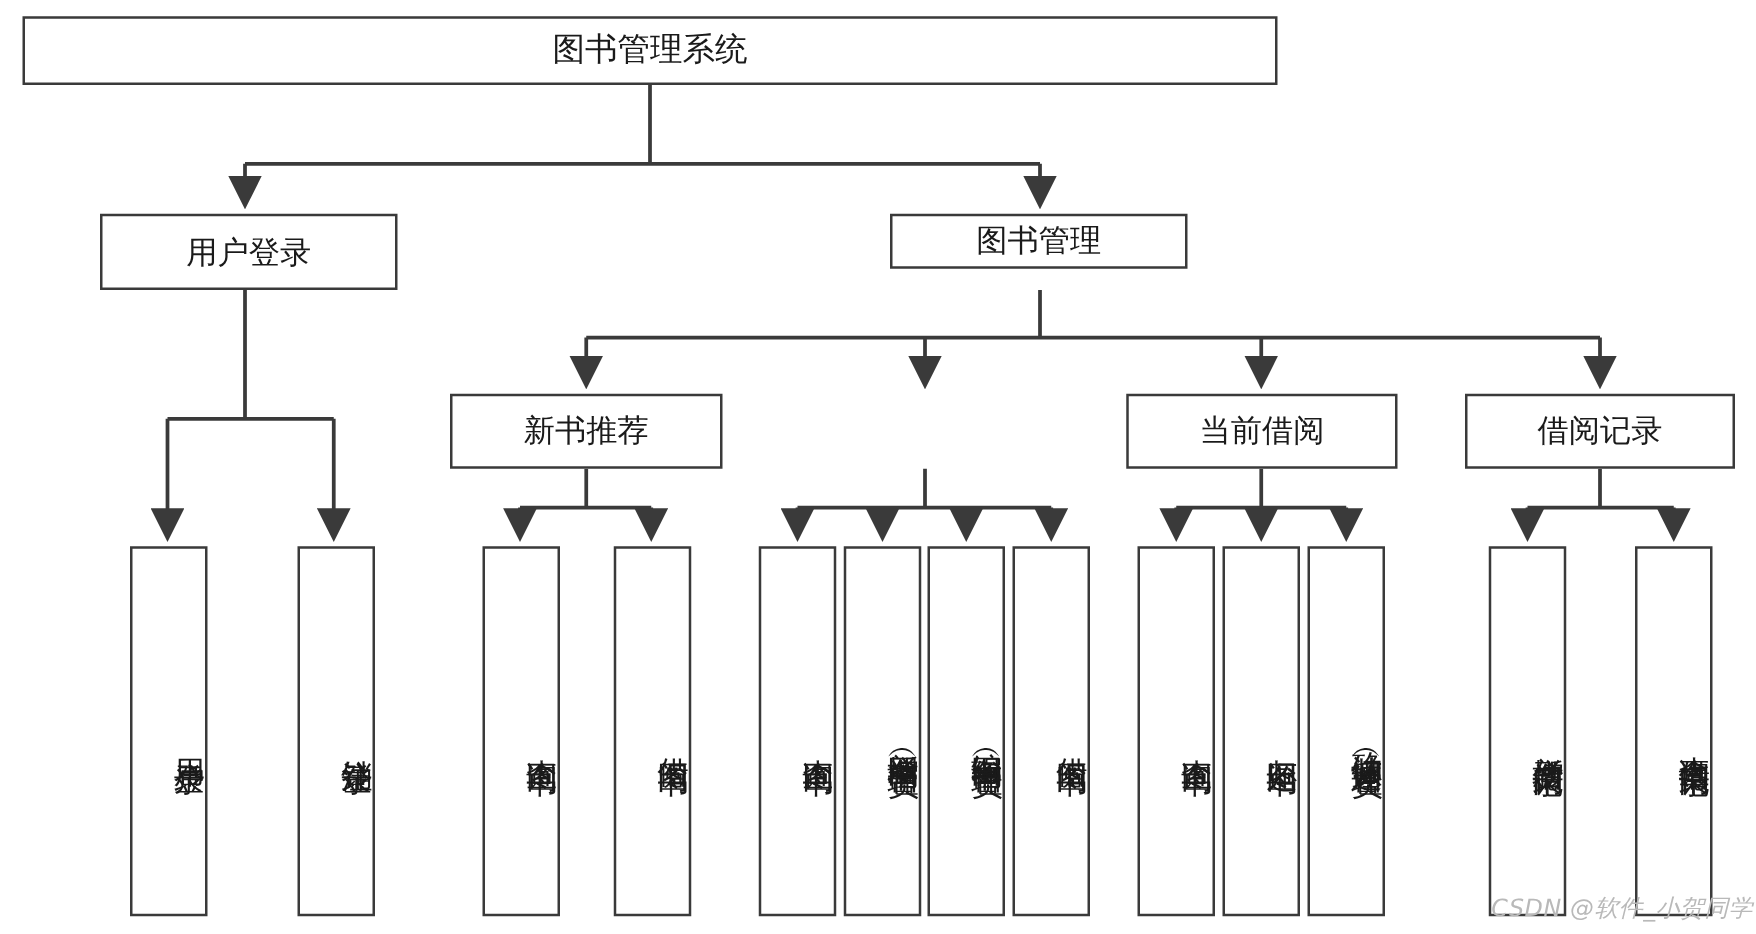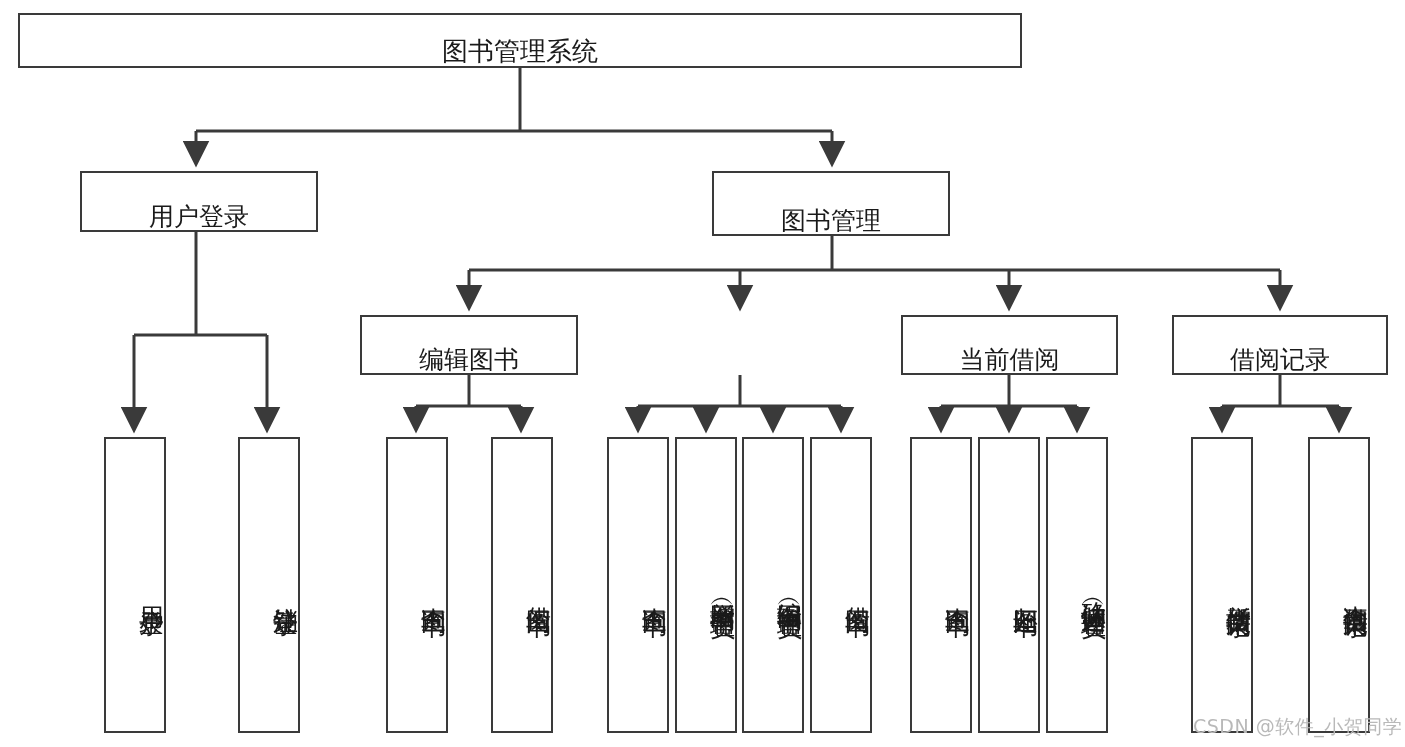--- a/index.html
+++ b/index.html
@@ -6,21 +6,21 @@
   body{font-family:"DejaVu Sans","Liberation Sans",sans-serif;}
   #stage{position:relative;width:1405px;height:747px;background:#ffffff;overflow:hidden;}
   svg#edges{position:absolute;left:0;top:0;width:1405px;height:747px;pointer-events:none;}
 
   .node{
     position:absolute;
     box-sizing:border-box;
     background:#ffffff;
     border:2.5px solid #3a3a3a;
     display:flex;
-    align-items:flex-end;
+    align-items:center;
     justify-content:center;
     color:#1a1a1a;
   }
   .node.h{ font-size:25px; line-height:1.1; }
   .node.root{ font-size:26px; }
   .node.v{
     writing-mode:vertical-rl;
     text-orientation:upright;
     font-size:25px;
     letter-spacing:2px;
@@ -97,26 +97,26 @@
     </g>
   </svg>
 
   <div class="node h root" style="left:18px;top:13px;width:1004px;height:55px;">
     <span>图书管理系统</span>
   </div>
 
   <div class="node h" style="left:80px;top:171px;width:238px;height:61px;">
     <span>用户登录</span>
   </div>
-  <div class="node h" style="left:712px;top:171px;width:238px;height:65px;">
+  <div class="node h" style="left:712px;top:171px;width:238px;height:44px;">
     <span>图书管理</span>
   </div>
 
   <div class="node h" style="left:360px;top:315px;width:218px;height:60px;">
-    <span>编辑图书</span>
+    <span>新书推荐</span>
   </div>
   <div class="node h" style="left:1172px;top:315px;width:216px;height:60px;">
     <span>借阅记录</span>
   </div>
   <div class="node h" style="left:901px;top:315px;width:217px;height:60px;">
     <span>当前借阅</span>
   </div>
 
   <div class="node v" style="left:104px;top:437px;width:62px;height:296px;">
     <span>用户登录</span>
@@ -155,15 +155,15 @@
     <span>确认归还（管理员）</span>
   </div>
 
   <div class="node v" style="left:1191px;top:437px;width:62px;height:296px;">
     <span>新增借阅记录</span>
   </div>
   <div class="node v" style="left:1308px;top:437px;width:62px;height:296px;">
     <span>查询借阅记录</span>
   </div>
 
-  <div class="watermark" style="left:1193px;top:714px;">CSDN @软件_小贺同学</div>
+  <div class="watermark" style="left:1193px;top:714px;font-style:italic;">CSDN @软件_小贺同学</div>
 
 </div>
 
 </body></html>

